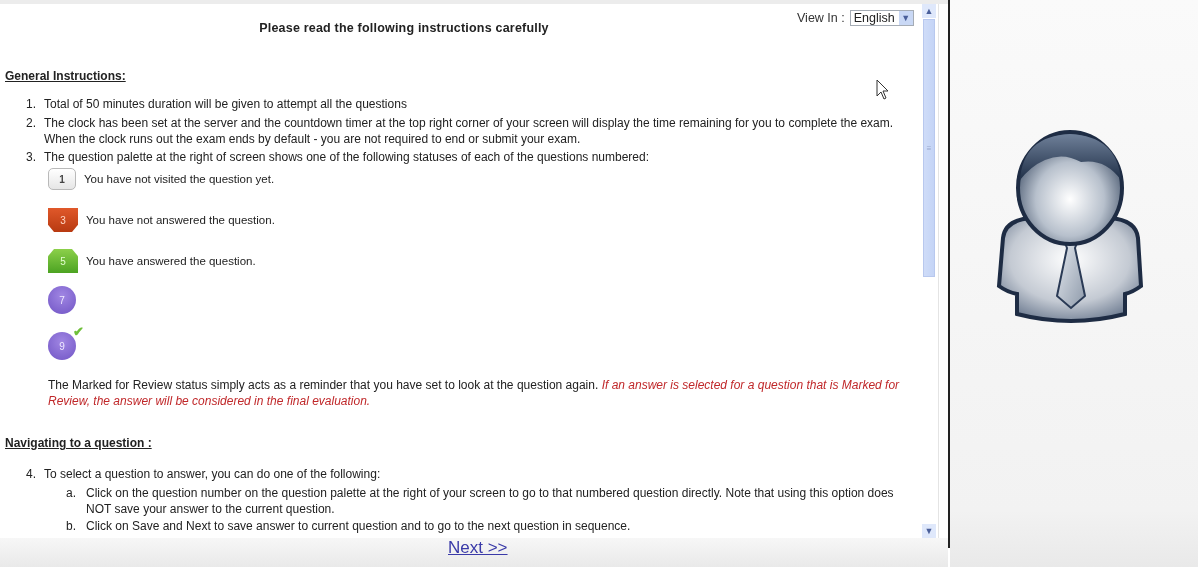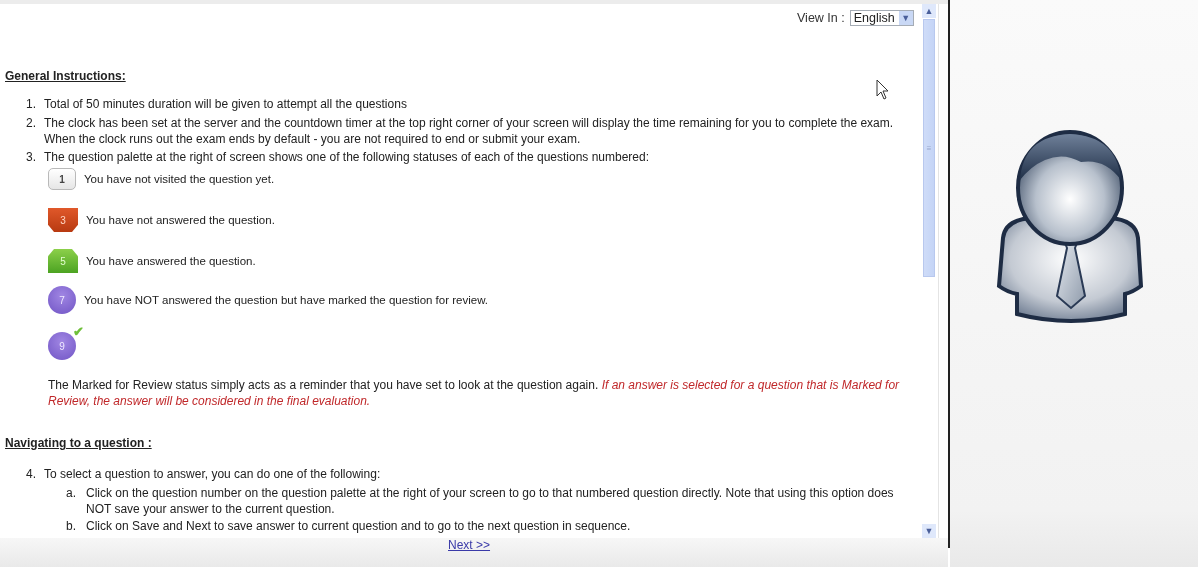--- a/index.html
+++ b/index.html
@@ -82,35 +82,36 @@
     color: #4a5f9a; font-size: 9px; display: flex; align-items: center; justify-content: center;
   }
   .sb-up { top: 0; } .sb-down { bottom: 0; }
   .sb-thumb {
     position: absolute; left: 1px; top: 15px; width: 12px; height: 258px;
     background: linear-gradient(90deg, #cfdcf8, #c4d4f6); border: 1px solid #b8c8ee; box-sizing: border-box;
     display: flex; align-items: center; justify-content: center; font-size: 8px; color: #99a8cc;
   }
 
   .next-link {
-    position: absolute; left: 448px; top: 538px; font-size: 12px; color: #3a3aa8; text-decoration: underline;
+    position: absolute; left: 448px; top: 538px; font-size: 17px; color: #3a3aa8; text-decoration: underline;
   }
 
   .cursor { position: absolute; left: 876px; top: 79px; }
   .avatar { position: absolute; left: 993px; top: 128px; width: 155px; height: 200px; }
 </style>
 </head>
 <body>
 
 <div class="top-strip"></div>
 <div class="right-bg"></div>
 
 <div class="main-panel">
   <div class="scroll-content">
 
+    <div class="page-title">Please read the following instructions carefully</div>
 
     <div class="view-in">
       <span class="view-in-label">View In :</span>
       <div class="lang-select">
         <span>English</span>
         <span class="lang-arrow">▼</span>
       </div>
     </div>
 
     <div class="section-head" style="top:65px;">General Instructions:</div>
@@ -137,21 +138,20 @@
       <span class="label">You have not answered the question.</span>
     </div>
     <div class="status-row" style="top:245px;">
       <div class="ic-answered">5</div>
       <span class="label">You have answered the question.</span>
     </div>
     <div class="status-row" style="top:282px;">
       <div class="ic-marked">
         <span>7</span>
       </div>
-      <span class="label">You have NOT answered the question but have marked the question for review.</span>
     </div>
     <div class="status-row" style="top:328px;">
       <div class="ic-marked">
         <span>9</span>
         <span class="check-mark">✔</span>
       </div>
     </div>
 
     <div class="para" style="top:373px;">
       <span>The Marked for Review status simply acts as a reminder that you have set to look at the question again.</span>

